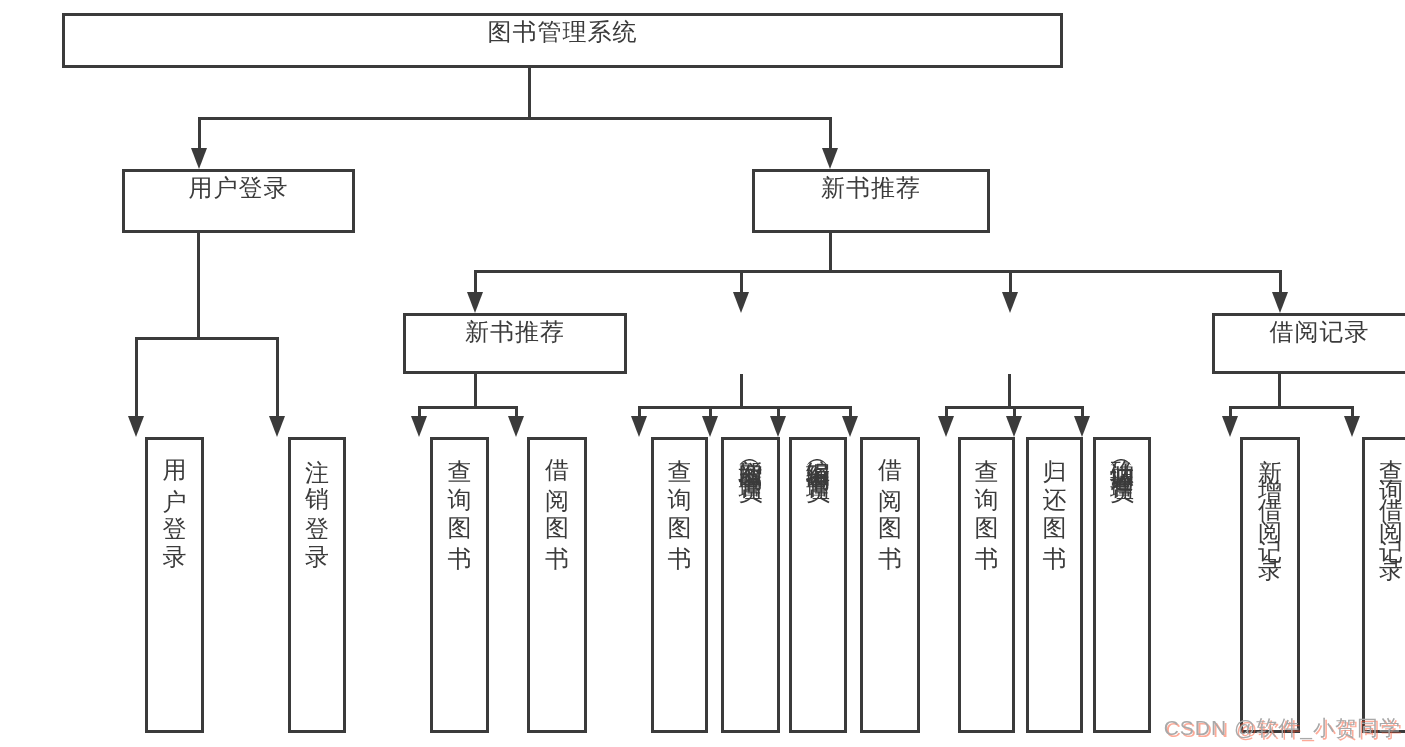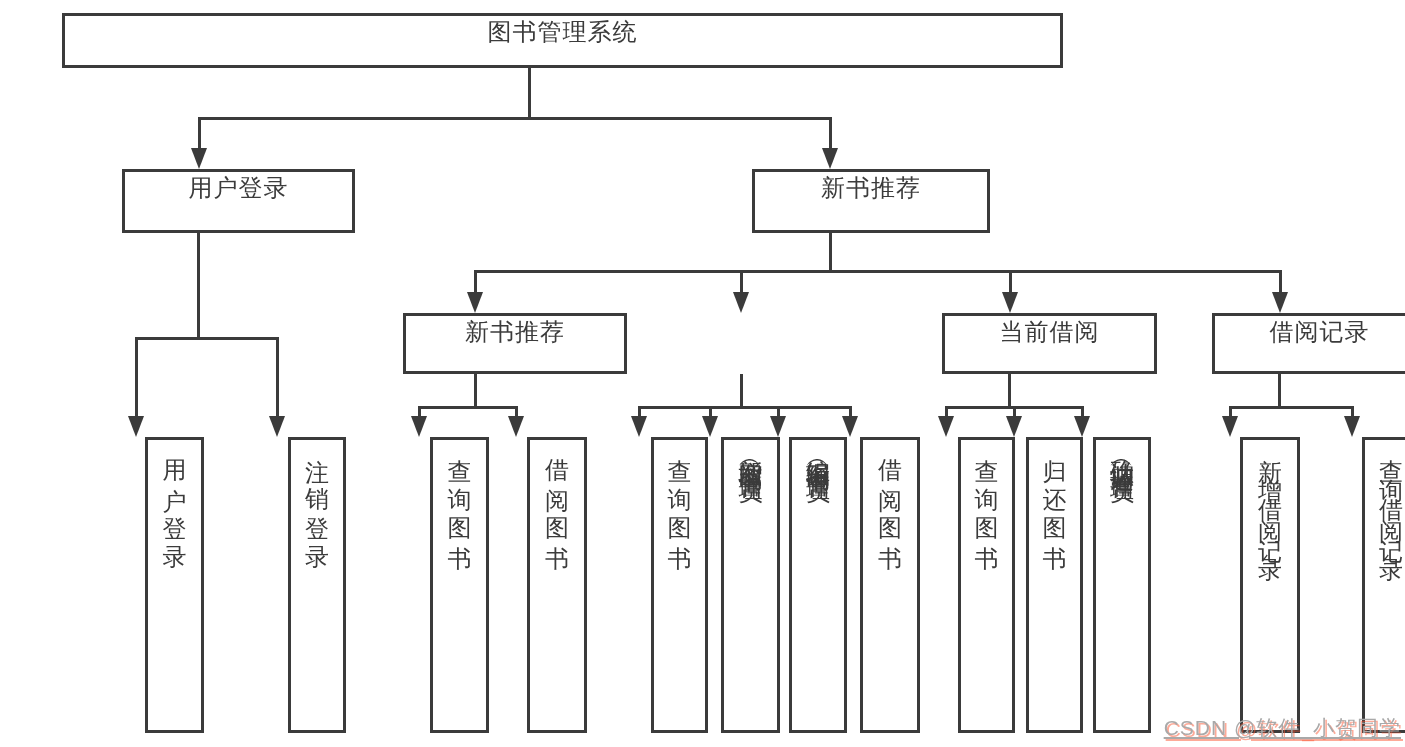--- a/index.html
+++ b/index.html
@@ -25,21 +25,21 @@
   .arrow::before {
     content:''; position:absolute; left:7px; top:0; bottom:18px; width:3px; background:#3b3b3b;
   }
   .arrow::after {
     content:''; position:absolute; left:0; bottom:0; width:0; height:0;
     border-left:8px solid transparent; border-right:8px solid transparent;
     border-top:21px solid #3b3b3b;
   }
   .watermark {
     position:absolute; right:4px; top:714px; font-size:21px; letter-spacing:1px;
-    color:#a9a9a9; text-shadow:2px 2px 0 rgba(252,85,49,0.5); white-space:nowrap;text-decoration:underline;
+    color:#a9a9a9; text-shadow:2px 2px 0 rgba(252,85,49,0.5); white-space:nowrap;
   }
 </style>
 </head>
 <body>
 
 <div class="canvas">
 
   <div class="box" style="left:22px; top:13px; width:1001px; height:55px;">
     <span class="h-label">图书管理系统</span>
   </div>
@@ -63,23 +63,20 @@
 
   <div class="vline" style="left:829px; top:233px; height:40px;"></div>
   <div class="hline" style="left:474px; top:270px; width:807px;"></div>
   <div class="arrow" style="left:467px; top:270px; height:43px;"></div>
   <div class="arrow" style="left:733px; top:270px; height:43px;"></div>
   <div class="arrow" style="left:1002px; top:270px; height:43px;"></div>
   <div class="arrow" style="left:1272px; top:270px; height:43px;"></div>
 
   <div class="box" style="left:363px; top:313px; width:224px; height:61px;">
     <span class="h-label">新书推荐</span>
-  </div>
-  <div class="box" style="left:902px; top:313px; width:215px; height:61px;">
-    <span class="h-label">当前借阅</span>
   </div>
   <div class="box" style="left:1172px; top:313px; width:215px; height:61px;font-family:Liberation Mono, monospace;">
     <span class="h-label">借阅记录</span>
   </div>
 
   <div class="vline" style="left:474px; top:374px; height:35px;"></div>
   <div class="vline" style="left:740px; top:374px; height:35px;"></div>
   <div class="vline" style="left:1008px; top:374px; height:35px;"></div>
   <div class="vline" style="left:1278px; top:374px; height:35px;"></div>
 

